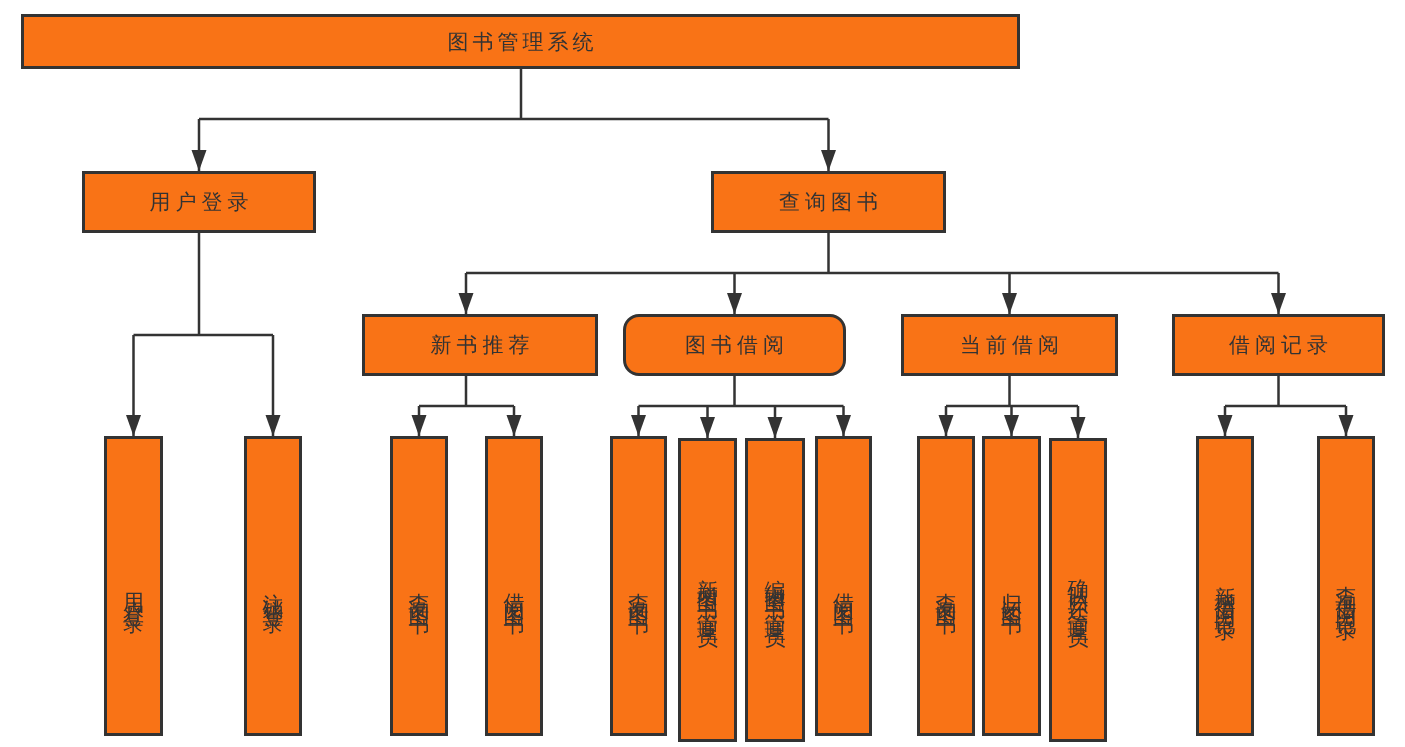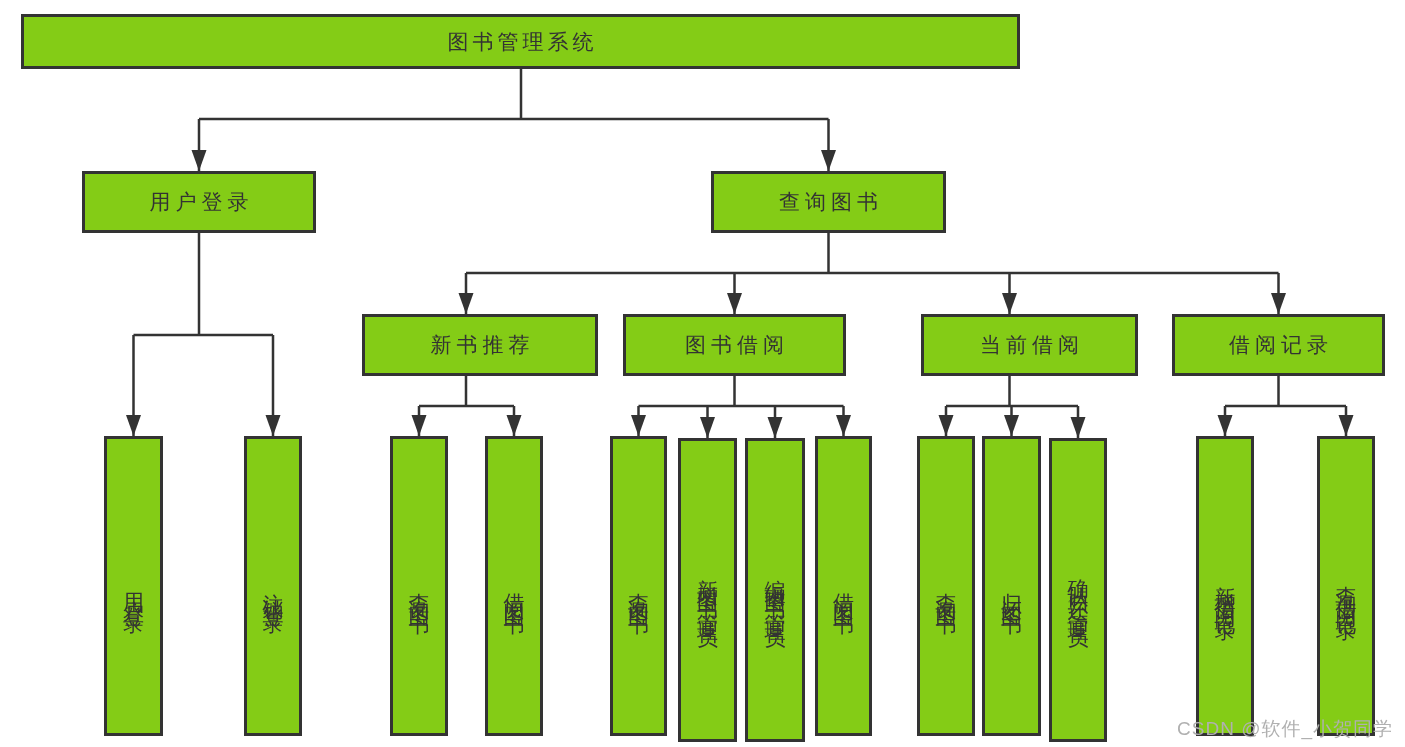--- a/index.html
+++ b/index.html
@@ -22,21 +22,21 @@
   .connector-layer path{
     fill:none;stroke:var(--line);stroke-width:2.5;
   }
   .connector-layer polygon{
     fill:var(--line);stroke:none;
   }
   .node{
     position:absolute;
     box-sizing:border-box;
     border:3px solid var(--line);
-    background:#84cc16;
+    background:#f97316;
     color:var(--text);
     display:flex;align-items:center;justify-content:center;
     text-align:center;
     white-space:nowrap;
   }
   .node.h-node{
     font-size:21px;
     letter-spacing:5px;
     padding-left:5px; 
   }
@@ -120,37 +120,36 @@
       <polygon points="1217.5,415 1232.5,415 1225,436"></polygon>
       <polygon points="1338.5,415 1353.5,415 1346,436"></polygon>
     </svg>
 
   <div class="node root-node" style="left:21px;top:14px;width:999px;height:55px;">图书管理系统</div>
 
   <div class="node h-node" style="left:82px;top:171px;width:234px;height:62px;">用户登录</div>
   <div class="node h-node" style="left:711px;top:171px;width:235px;height:62px;">查询图书</div>
 
   <div class="node h-node" style="left:362px;top:314px;width:236px;height:62px;">新书推荐</div>
-  <div class="node h-node" style="left:623px;top:314px;width:223px;height:62px;">图书借阅</div>
-  <div class="node h-node" style="left:901px;top:314px;width:217px;height:62px;margin-left:20px;">当前借阅</div>
+  <div class="node h-node" style="left:623px;top:314px;width:223px;height:62px;border-radius:16px;">图书借阅</div>
+  <div class="node h-node" style="left:901px;top:314px;width:217px;height:62px;">当前借阅</div>
   <div class="node h-node" style="left:1172px;top:314px;width:213px;height:62px;">借阅记录</div>
 
   <div class="node leaf-node" style="left:104px;top:436px;width:59px;height:300px;">用户登录</div>
   <div class="node leaf-node" style="left:244px;top:436px;width:58px;height:300px;">注销登录</div>
 
   <div class="node leaf-node" style="left:390px;top:436px;width:58px;height:300px;">查询图书</div>
   <div class="node leaf-node" style="left:485px;top:436px;width:58px;height:300px;">借阅图书</div>
 
   <div class="node leaf-node" style="left:610px;top:436px;width:57px;height:300px;">查询图书</div>
   <div class="node leaf-node" style="left:678px;top:438px;width:59px;height:304px;">新增图书（管理员）</div>
   <div class="node leaf-node" style="left:745px;top:438px;width:60px;height:304px;">编辑图书（管理员）</div>
   <div class="node leaf-node" style="left:815px;top:436px;width:57px;height:300px;">借阅图书</div>
 
   <div class="node leaf-node" style="left:917px;top:436px;width:58px;height:300px;">查询图书</div>
   <div class="node leaf-node" style="left:982px;top:436px;width:59px;height:300px;">归还图书</div>
   <div class="node leaf-node" style="left:1049px;top:438px;width:58px;height:304px;">确认归还（管理员）</div>
 
   <div class="node leaf-node" style="left:1196px;top:436px;width:58px;height:300px;">新增借阅记录</div>
   <div class="node leaf-node" style="left:1317px;top:436px;width:58px;height:300px;">查询借阅记录</div>
 
-  <div class="watermark">CSDN @软件_小贺同学</div>
 
 </div>
 
 </body></html>

